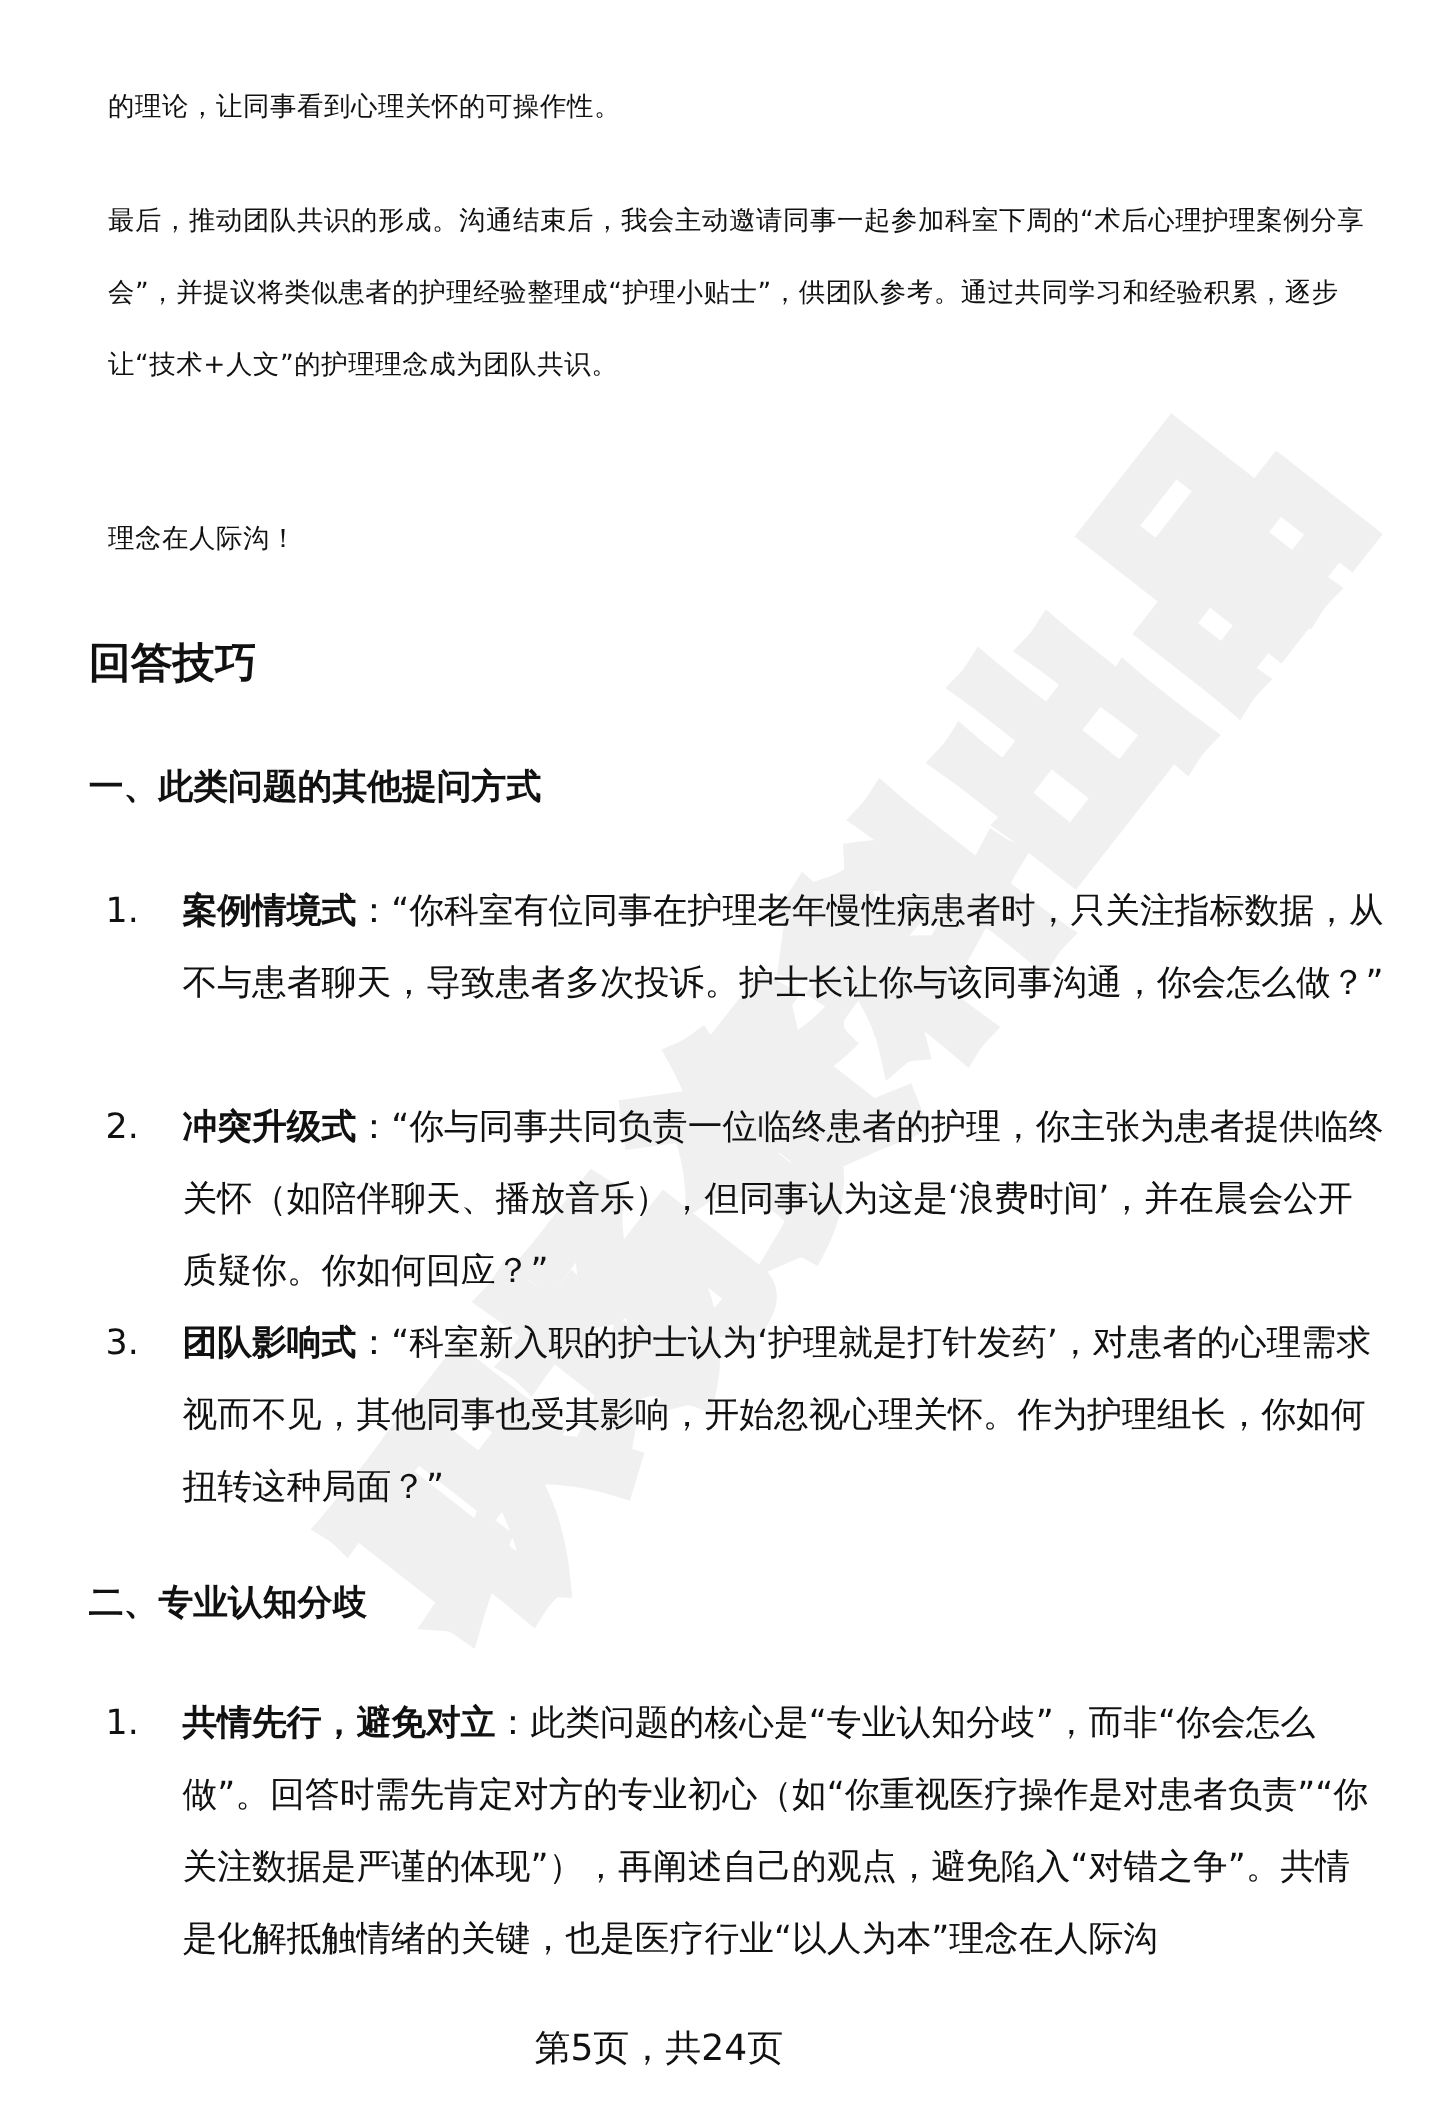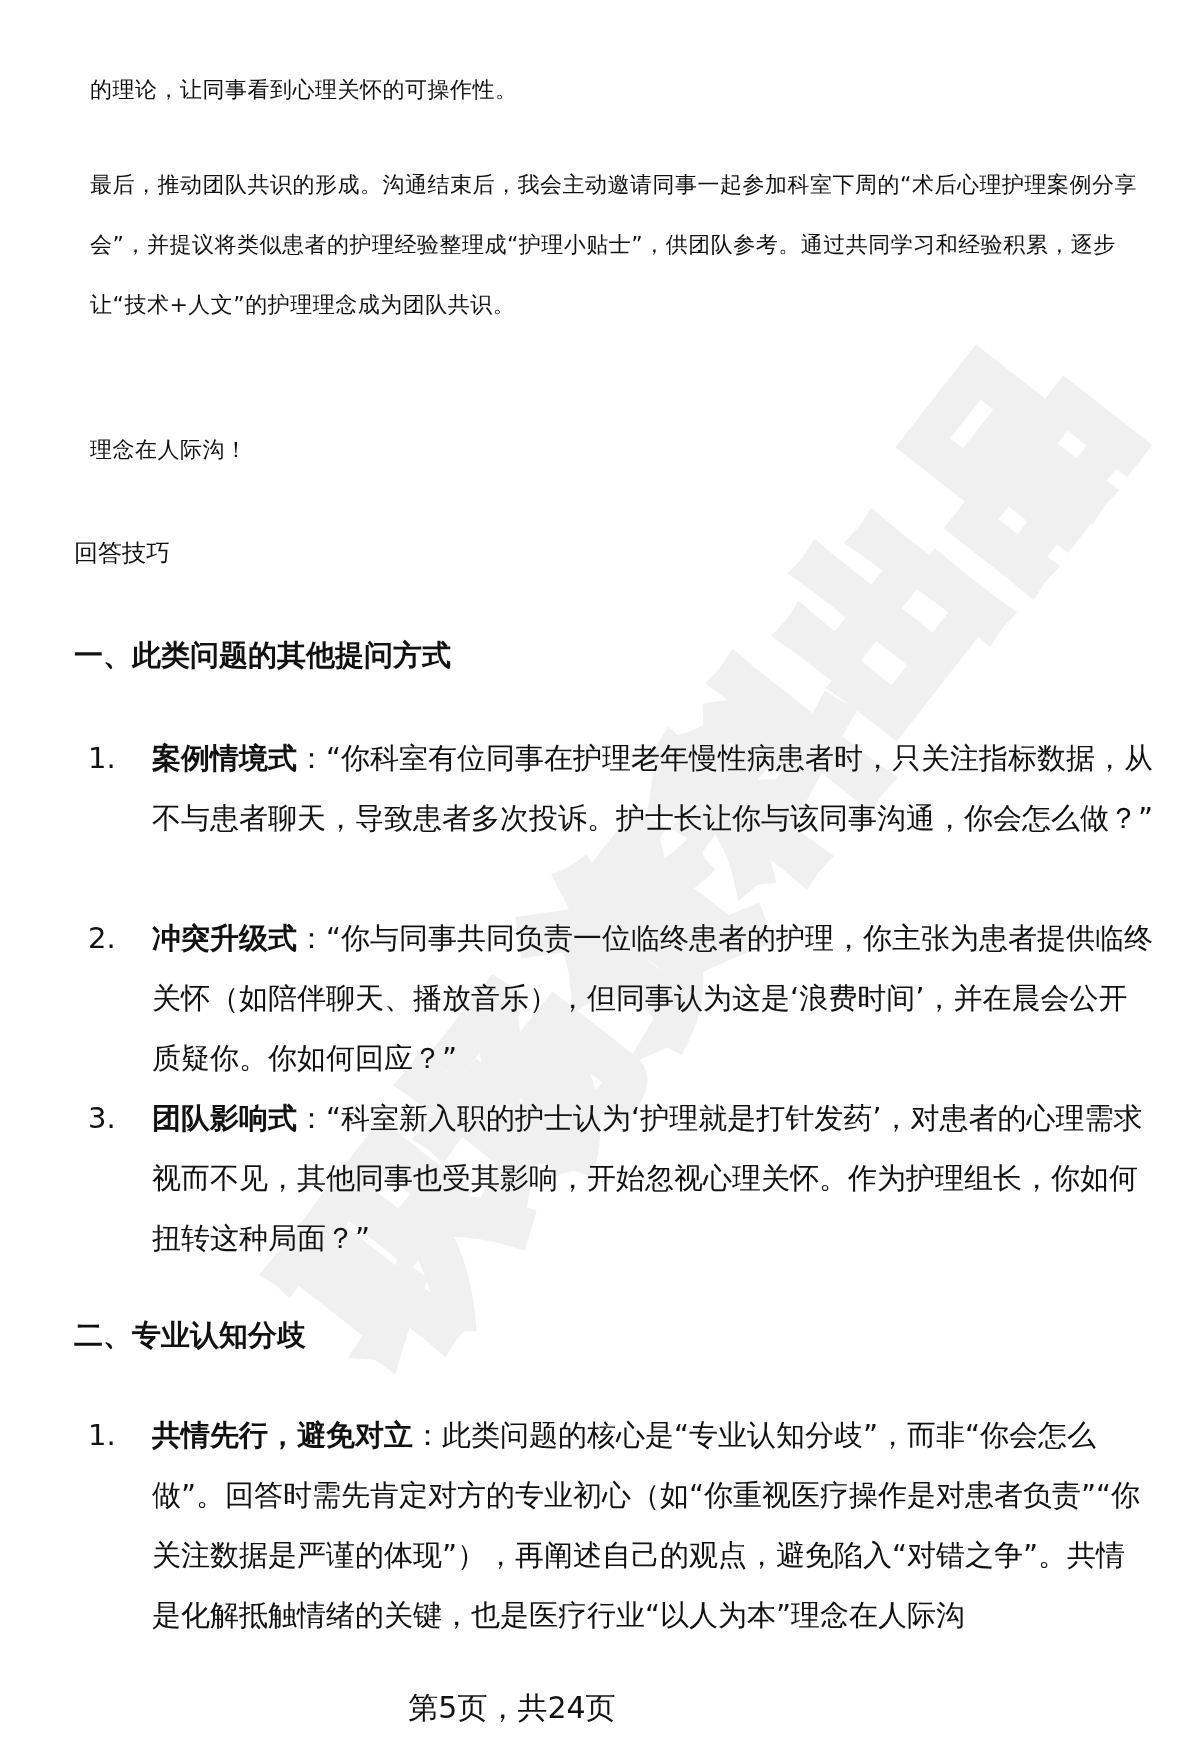--- a/index.html
+++ b/index.html
@@ -17,38 +17,38 @@
     transform: rotate(-52deg); transform-origin: center center;
     white-space: nowrap; pointer-events: none; z-index: 0;
     opacity: 0.9;
   }
   .page { position: absolute; left: 74px; top: 0; width: 1080px; z-index: 1; }
   .p {
     position: absolute; left: 16px; width: 1080px;
     font-size: 22px; line-height: 60px; letter-spacing: 0.5px;
   }
   .h1 {
-    position: absolute; left: 0; font-size: 24px; font-weight: normal;
+    position: absolute; left: 0; font-size: 35px; font-weight: bold;
     line-height: 60px;
   }
   .h2 {
     position: absolute; left: 0; font-size: 29px; font-weight: bold;
     line-height: 60px;
     font-family: Liberation Mono, monospace;
   }
   .li {
     position: absolute; left: 0; width: 1080px;
     font-size: 29px; line-height: 60px;
   }
   .li .num { position: absolute; left: 14px; top: 0; }
   .li .body { display: block; margin-left: 78px; }
   .li .lead { font-weight: bold; }
   .footer {
     position: absolute; left: 0; width: 1024px; top: 1680px;
-    text-align: center; font-size: 30px; line-height: 56px; z-index: 1;
+    text-align: center; font-size: 30px; line-height: 56px; z-index: 1; padding-left: 37px;
   }
 </style>
 </head>
 <body>
 
 <div class="watermark">职场资料出品</div>
 
 <div class="page">
 
   <div class="p" style="top:60px;">的理论，让同事看到心理关怀的可操作性。</div>

